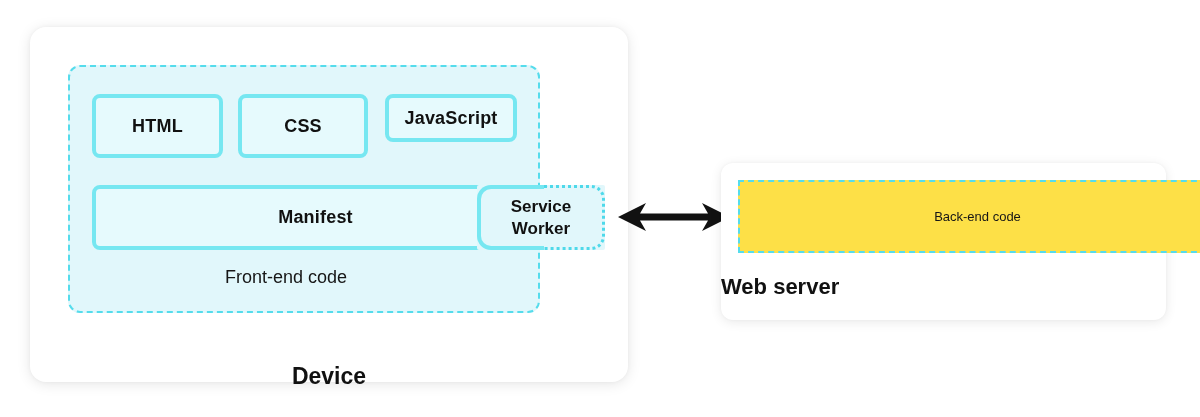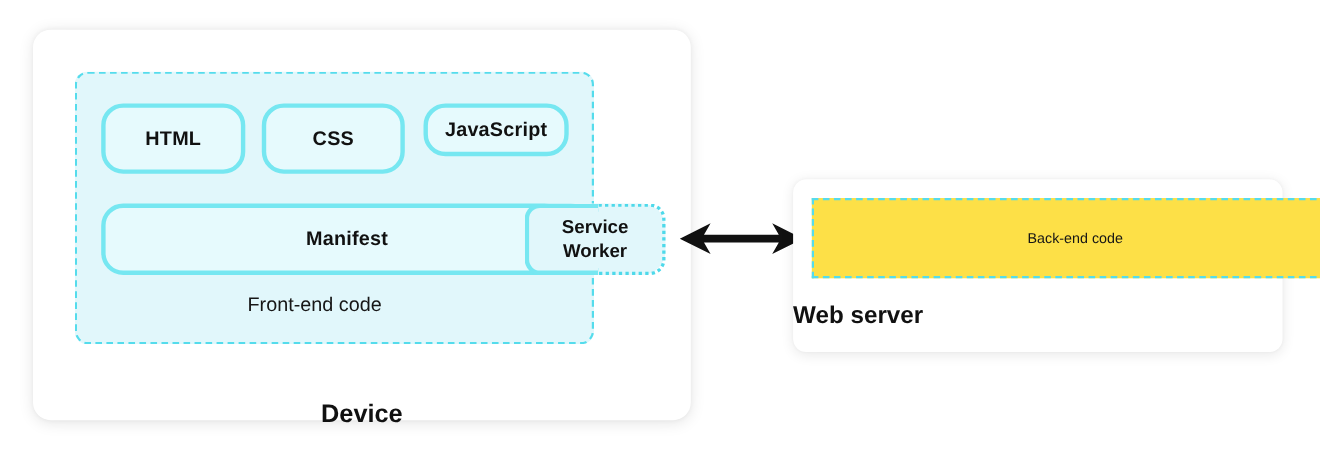--- a/index.html
+++ b/index.html
@@ -32,41 +32,41 @@
     width: 472px; height: 248px;
     background: #e1f7fb;
     border: 2px dashed #55dcec;
     border-radius: 12px;
     box-sizing: border-box;
   }
   .code-box {
     position: absolute;
     background: #e6fafd;
     border: 4px solid #76e7f1;
-    border-radius: 20px;
+    border-radius: 8px;
     box-sizing: border-box;
     display: flex;
     align-items: center;
     justify-content: center;
     font-weight: bold;
     font-size: 18px;
     letter-spacing: 0.2px;
   }
   .box-html       { left: 62px;  top: 67px;  width: 131px; height: 64px; }
   .box-css        { left: 208px; top: 67px;  width: 130px; height: 64px; }
   .box-js         { left: 355px; top: 67px;  width: 132px; height: 48px; }
   .box-manifest   { left: 62px;  top: 158px; width: 447px; height: 65px; text-align: right; }
 
   
   .box-sw {
     position: absolute;
     left: 447px; top: 158px;
     width: 128px; height: 65px;
     background: #e1f7fb;
-    border-radius: 22px;
+    border-radius: 2px;
     box-sizing: border-box;
     display: flex;
     align-items: center;
     justify-content: center;
   }
   .box-sw .sw-solid {
     position: absolute;
     left: 0; top: 0; bottom: 0;
     width: 52%;
     border: 4px solid #76e7f1;

